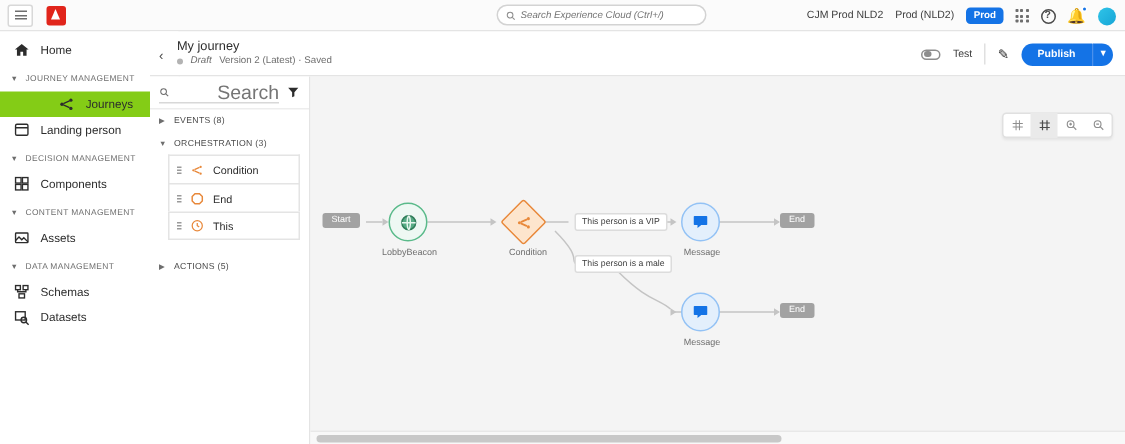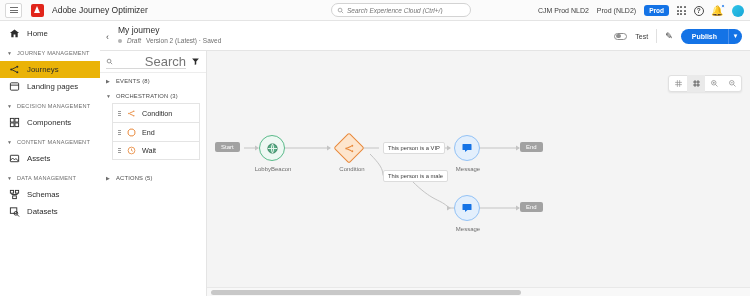--- a/index.html
+++ b/index.html
@@ -78,21 +78,21 @@
   .leftnav {
     position: absolute; top: 21px; left: 0; width: 120px; height: 275px;
     background: #fff; border-right: 1px solid #e4e4e4;
     padding-top: 4px; overflow: hidden;
   }
   .nav-item {
     display: flex; align-items: center; height: 17px;
     padding-left: 9px; gap: 7px; cursor: pointer; color: #2c2c2c;
     font-size: 7.8px;
   }
-  .nav-item.active { background: #eab308; }
+  .nav-item.active { background: #84cc16; justify-content: center; }
   .nav-group {
     display: flex; align-items: center; gap: 5px;
     height: 16px; padding-left: 7px; margin-top: 3px;
     font-size: 5.6px; letter-spacing: 0.25px; color: #6e6e6e; cursor: pointer;
   }
   .chev { font-size: 5px; color: #6e6e6e; width: 5px; }
   .nicon { width: 11px; height: 11px; flex: none; display: block; }
 
   
   .jheader {
@@ -238,21 +238,20 @@
 
 <div class="app">
 
   <div class="topbar">
     <div class="hamburger">
       <i></i>
         <i></i>
         <i></i>
     </div>
     <div class="adobe-logo"></div>
-    <div class="app-title">Adobe Journey Optimizer</div>
 
     <div class="search-wrap">
       <svg class="nicon" style="width:7px;height:7px" viewBox="0 0 24 24" fill="none" stroke="#8d8d8d" stroke-width="2.4">
         <circle cx="10.5" cy="10.5" r="6.5"></circle>
           <line x1="15.5" y1="15.5" x2="21" y2="21"></line>
       </svg>
       <input class="search-input" type="text" placeholder="Search Experience Cloud (Ctrl+/)" style="">
     </div>
 
     <div class="topbar-right">
@@ -295,21 +294,21 @@
         <circle cx="18" cy="18" r="2.4" fill="#2c2c2c" stroke="none"></circle>
         <path d="M7 11l9-4M7 13l9 4"></path>
       </svg>
       <span>Journeys</span>
     </div>
     <div class="nav-item">
       <svg class="nicon" viewBox="0 0 24 24" fill="none" stroke="#2c2c2c" stroke-width="2">
         <rect x="3" y="4" width="18" height="16" rx="2"></rect>
           <line x1="3" y1="9" x2="21" y2="9"></line>
       </svg>
-      <span>Landing pages</span>
+      <span>Landing person</span>
     </div>
 
     <div class="nav-group">
       <span class="chev">▼</span>
       <span>DECISION MANAGEMENT</span>
     </div>
     <div class="nav-item">
       <svg class="nicon" viewBox="0 0 24 24" fill="none" stroke="#2c2c2c" stroke-width="2">
         <rect x="3" y="3" width="8" height="8"></rect>
           <rect x="13" y="3" width="8" height="8"></rect>
@@ -430,21 +429,21 @@
       <div class="pal-item">
         <span class="drag-dots">
             <i></i>
             <i></i>
             <i></i>
           </span>
         <svg style="width:9px;height:9px;flex:none" viewBox="0 0 24 24" fill="none" stroke="#e8883a" stroke-width="2.2">
           <circle cx="12" cy="12" r="9"></circle>
             <path d="M12 7v5l3.5 2"></path>
         </svg>
-        <span>Wait</span>
+        <span>This</span>
       </div>
     </div>
 
     <div class="pal-section" style="margin-top:10px">
       <span class="chev">▶</span>
       <span>ACTIONS (5)</span>
     </div>
   </div>
 
   <div class="canvas">

